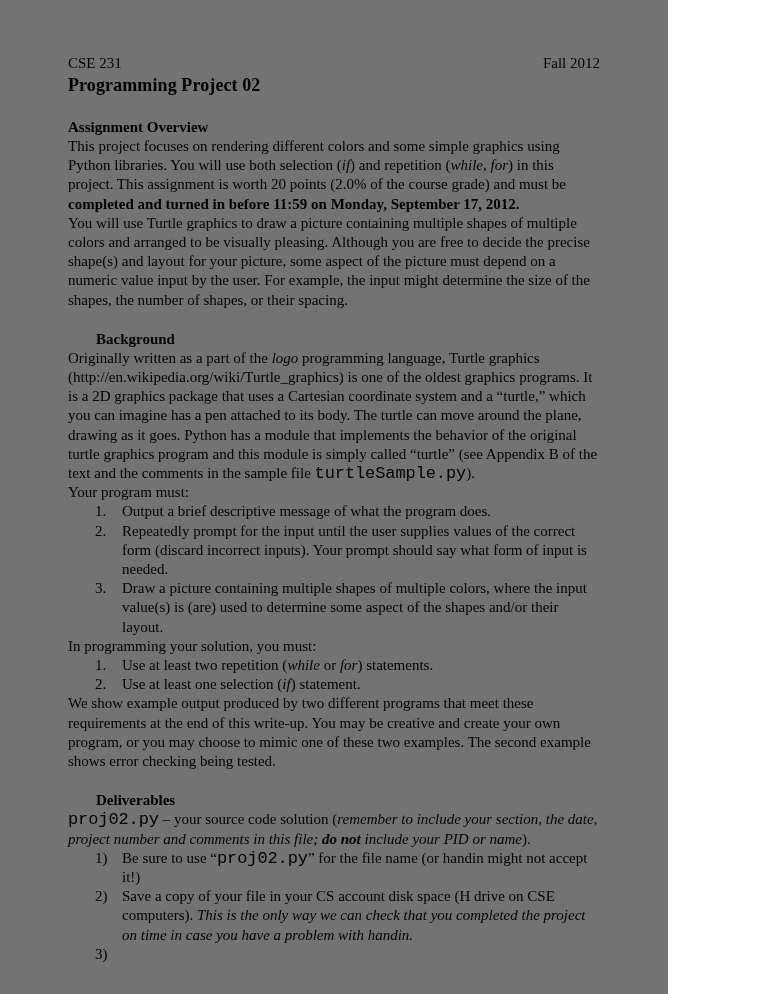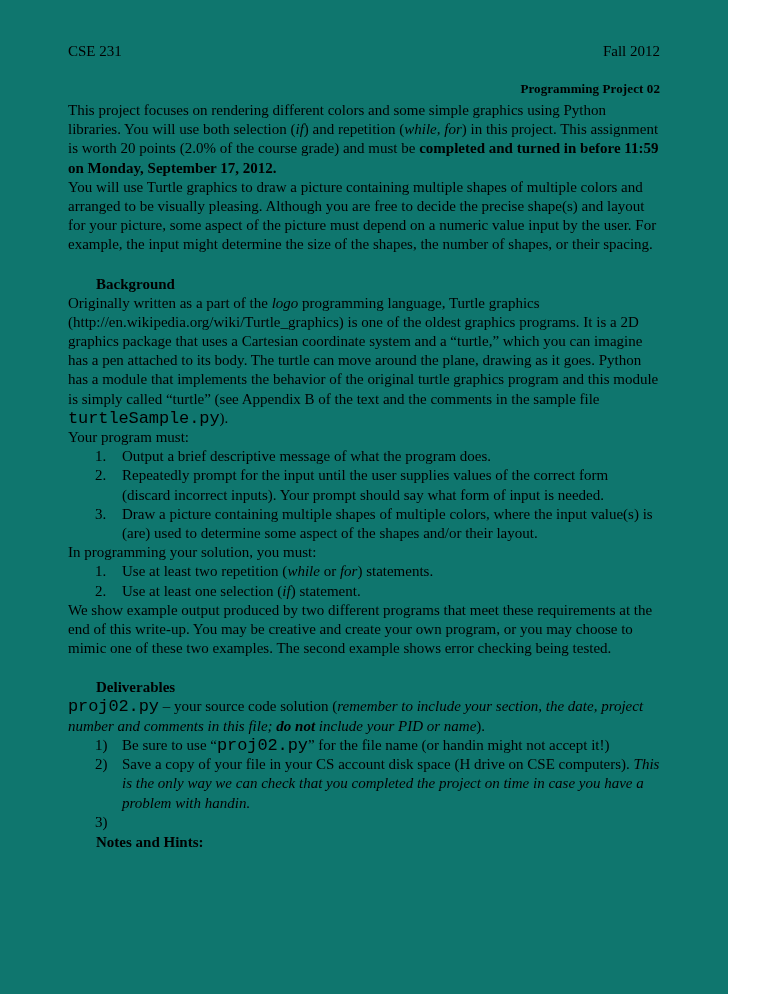--- a/index.html
+++ b/index.html
@@ -9,39 +9,39 @@
   }
   body {
     width: 768px;
     height: 994px;
     font-family: "Liberation Serif", "DejaVu Serif", serif;
     color: #000000;
     -webkit-font-smoothing: antialiased;
   }
   .page {
     position: relative;
-    width: 728px;
+    width: 668px;
     height: 994px;
     box-sizing: border-box;
-    padding: 42px 68px 0 68px;
-    background: #0f766e;
+    padding: 54px 68px 0 68px;
+    background: #737373;
   }
   .header-row {
     display: flex;
     justify-content: space-between;
     align-items: baseline;
     font-size: 15px;
     line-height: 19px;
   }
   .doc-title {
-    text-align: right;
-    font-size: 13px;
+    text-align: left;
+    font-size: 18px;
     font-weight: bold;
     line-height: 24px;
-    margin-top: 16px;
+    margin-top: 0;
     letter-spacing: 0.1px;
   }
   .section-heading {
     font-size: 15px;
     font-weight: bold;
     line-height: 19px;
   }
   p.body-text {
     font-size: 15px;
     line-height: 19.2px;
@@ -86,20 +86,21 @@
 
 <div class="page">
 
   <div class="header-row">
     <span>CSE 231</span>
     <span>Fall 2012</span>
   </div>
 
   <div class="doc-title">Programming Project 02</div>
 
+  <div class="section-heading block-top-1">Assignment Overview</div>
   <p class="body-text"><span>This project focuses on rendering different colors and some simple graphics using Python libraries. You will use both selection (</span><i>if</i><span>) and repetition (</span><i>while, for</i><span>) in this project. This assignment is worth 20 points (2.0% of the course grade) and must be </span><b>completed and turned in before 11:59 on Monday, September 17, 2012.</b></p>
 
   <p class="body-text gap-before">You will use Turtle graphics to draw a picture containing multiple shapes of multiple colors and arranged to be visually pleasing.  Although you are free to decide the precise shape(s) and layout for your picture, some aspect of the picture must depend on a numeric value input by the user.  For example, the input might determine the size of the shapes, the number of shapes, or their spacing.</p>
 
   <div class="section-heading block-top-2">Background</div>
   <p class="body-text"><span>Originally written as a part of the </span><i>logo</i><span> programming language, Turtle graphics (http://en.wikipedia.org/wiki/Turtle_graphics) is one of the oldest graphics programs. It is a 2D graphics package that uses a Cartesian coordinate system and a “turtle,” which you can imagine has a pen attached to its body. The turtle can move around the plane, drawing as it goes. Python has a module that implements the behavior of the original turtle graphics program and this module is simply called “turtle” (see Appendix B of the text and the comments in the sample file </span><span class="mono">turtleSample.py</span><span>).</span></p>
 
   <p class="body-text">Your program must:</p>
   <ol class="num-list">
     <li><span class="marker">1.</span><span>Output a brief descriptive message of what the program does.</span></li>
@@ -117,15 +118,14 @@
 
   <div class="section-heading block-top-2">Deliverables</div>
   <p class="body-text"><span class="mono">proj02.py</span><span> – your source code solution (</span><i>remember to include your section, the date, project number and comments in this file; </i><span class="bi">do not</span><i> include your PID or name</i><span>).</span></p>
 
   <ol class="num-list">
     <li><span class="marker">1)</span><span>Be sure to use “</span><span class="mono">proj02.py</span><span>” for the file name (or handin might not accept it!)</span></li>
     <li><span class="marker">2)</span><span>Save a copy of your file in your CS account disk space (H drive on CSE computers). </span><i>This is the only way we can check that you completed the project on time in case you have a problem with handin.</i></li>
     <li><span class="marker">3)</span></li>
   </ol>
 
-  <div class="section-heading block-top-2">Notes and Hints:</div>
 
 </div>
 
 </body></html>

